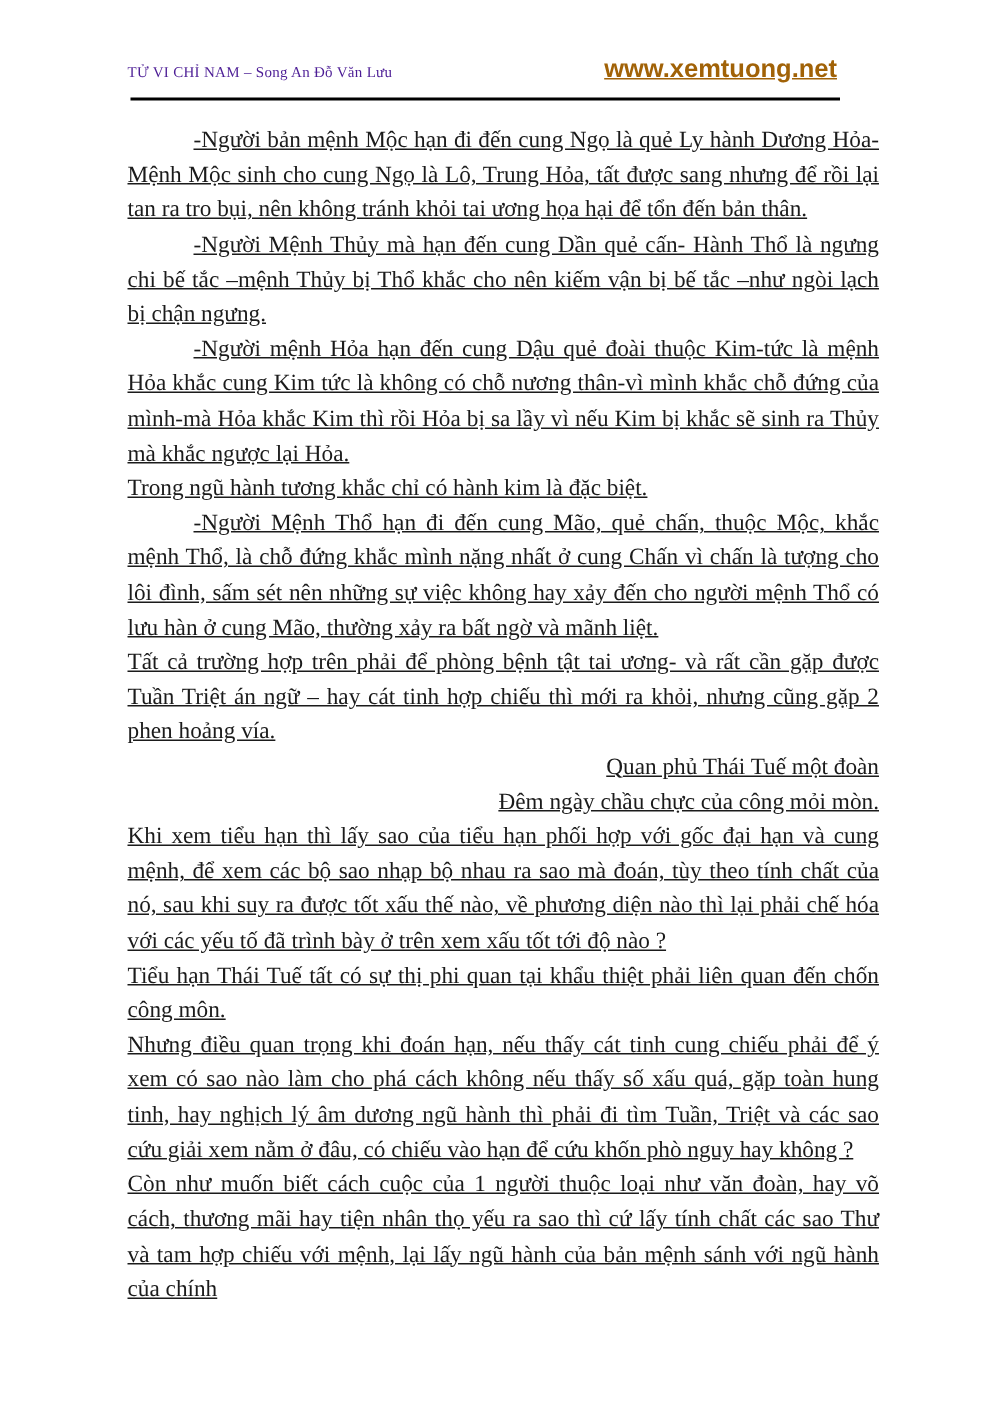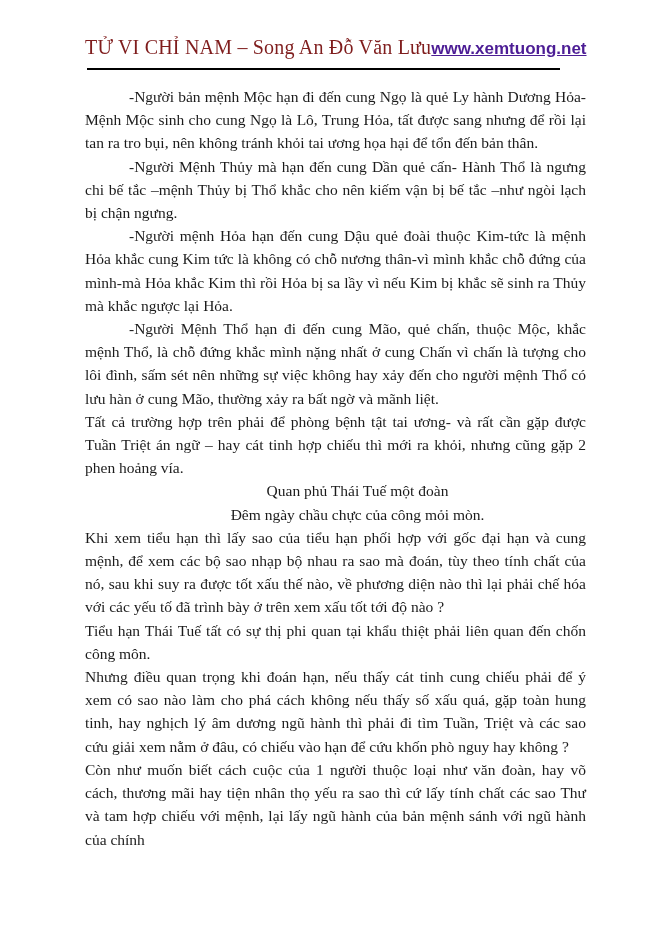--- a/index.html
+++ b/index.html
@@ -22,74 +22,76 @@
     top: 36px;
     width: 501px;
   }
   .header {
     display: flex;
     justify-content: space-between;
     align-items: baseline;
     width: 100%;
   }
   .header-title {
-    font-size: 20px;
+    font-size: 10px;
     letter-spacing: 0.2px;
     white-space: nowrap;
-    color: #7f1d1d;
+    color: #4c1d95;
   }
   .header-url {
     font-family: "Liberation Sans", "DejaVu Sans", sans-serif;
     font-weight: bold;
     font-size: 17px;
-    color: #4c1d95;
+    color: #a16207;
     text-decoration: underline;
     margin-right: 28px;
     white-space: nowrap;
   }
   .header-divider {
     border: none;
     border-top: 2px solid #000000;
     width: 473px;
     margin: 9px 0 0 2px;
   }
   .content {
     margin-top: 15px;
     font-size: 15.5px;
     line-height: 23.2px;
     text-align: justify;
   }
   .content p {
     margin: 0;
     padding: 0;
+    text-decoration: underline;
   }
   .para.indent { text-indent: 44px; }
   .para.noindent { text-indent: 0; }
   .verse {
-    text-align: center;
+    text-align: right;
     text-indent: 44px;
   }
 </style>
 </head>
 <body>
 
 <div class="page">
   <div class="inner">
 
     <div class="header">
       <span class="header-title">TỬ VI CHỈ NAM – Song An Đỗ Văn Lưu</span>
       <a class="header-url" href="#">www.xemtuong.net</a>
     </div>
 
     <hr class="header-divider">
 
     <div class="content">
       <p class="para indent">-Người bản mệnh Mộc hạn đi đến cung Ngọ là quẻ Ly hành Dương Hỏa-Mệnh Mộc sinh cho cung Ngọ là Lô, Trung Hỏa, tất được sang nhưng để rồi lại tan ra tro bụi, nên không tránh khỏi tai ương họa hại để tổn đến bản thân.</p>
       <p class="para indent">-Người Mệnh Thủy mà hạn đến cung Dần quẻ cấn- Hành Thổ là ngưng chi bế tắc –mệnh Thủy bị Thổ khắc cho nên kiếm vận bị bế tắc –như ngòi lạch bị chận ngưng.</p>
       <p class="para indent">-Người mệnh Hỏa hạn đến cung Dậu quẻ đoài thuộc Kim-tức là mệnh Hỏa khắc cung Kim tức là không có chỗ nương thân-vì mình khắc chỗ đứng của mình-mà Hỏa khắc Kim thì rồi Hỏa bị sa lầy vì nếu Kim bị khắc sẽ sinh ra Thủy mà khắc ngược lại Hỏa.</p>
+      <p class="para noindent">Trong ngũ hành tương khắc chỉ có hành kim là đặc biệt.</p>
       <p class="para indent">-Người Mệnh Thổ hạn đi đến cung Mão, quẻ chấn, thuộc Mộc, khắc mệnh Thổ, là chỗ đứng khắc mình nặng nhất ở cung Chấn vì chấn là tượng cho lôi đình, sấm sét nên những sự việc không hay xảy đến cho người mệnh Thổ có lưu hàn ở cung Mão, thường xảy ra bất ngờ và mãnh liệt.</p>
       <p class="para noindent">Tất cả trường hợp trên phải để phòng bệnh tật tai ương- và rất cần gặp được Tuần Triệt án ngữ – hay cát tinh hợp chiếu thì mới ra khỏi, nhưng cũng gặp 2 phen hoảng vía.</p>
       <p class="verse">Quan phủ Thái Tuế  một đoàn</p>
       <p class="verse">Đêm ngày chầu chực của công mỏi mòn.</p>
       <p class="para noindent">Khi xem tiểu hạn thì lấy sao của tiểu hạn phối hợp với gốc đại hạn và cung mệnh, để xem các bộ sao nhạp bộ nhau ra sao mà đoán, tùy theo tính chất của nó, sau khi suy ra được tốt xấu thế nào, về phương diện nào thì lại phải chế hóa với các yếu tố đã trình bày ở trên xem xấu tốt tới độ nào ?</p>
       <p class="para noindent">Tiểu hạn Thái Tuế tất có sự thị phi quan tại khẩu thiệt phải liên quan đến chốn công môn.</p>
       <p class="para noindent">Nhưng điều quan trọng khi đoán hạn, nếu thấy cát tinh cung chiếu phải để ý xem có sao nào làm cho phá cách không nếu thấy số xấu quá, gặp toàn hung tinh, hay nghịch lý âm dương ngũ hành thì phải đi tìm Tuần, Triệt và các sao cứu giải xem nằm ở đâu, có chiếu vào hạn để cứu khốn phò nguy hay không ?</p>
       <p class="para noindent">Còn như muốn biết cách cuộc của 1 người thuộc loại như văn đoàn, hay võ cách, thương mãi hay tiện nhân thọ yếu ra sao thì cứ lấy tính chất các sao Thư và tam hợp chiếu với mệnh, lại lấy ngũ hành của bản mệnh sánh với ngũ hành của chính</p>
     </div>
 

